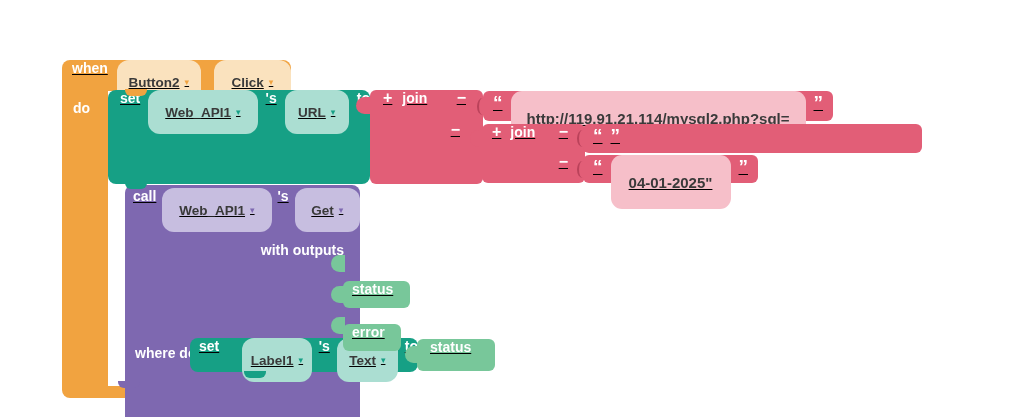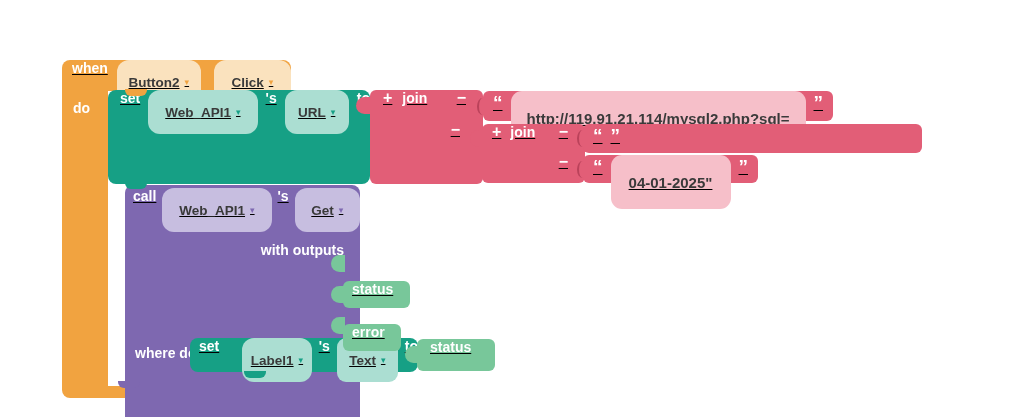--- a/index.html
+++ b/index.html
@@ -137,21 +137,21 @@
     <span class="lbl">error</span>
   </div>
 
   <div class="blk teal-bg row" style="left:190px;top:338px;width:228px;height:34px;border-radius:8px;padding-left:9px;gap:7px;z-index:3;">
     <span class="lbl">set</span>
     <span class="pill t-pill" style="width:72px;margin-left:16px;">
       <span>Label1</span>
       <span class="arr">▾</span>
     </span>
     <span class="lbl">'s</span>
-    <span class="pill t-pill" style="width:61px;border-radius:9px;">
+    <span class="pill t-pill" style="width:61px;">
       <span>Text</span>
       <span class="arr">▾</span>
     </span>
     <span class="lbl">to</span>
   </div>
   <div class="bump teal-bg" style="left:244px;top:371px;z-index:6;"></div>
 
   <div class="tab green-bg" style="left:405px;top:346px;z-index:5;"></div>
   <div class="blk green-bg row" style="left:417px;top:339px;width:78px;height:32px;border-radius:6px;padding-left:13px;z-index:4;">
     <span class="lbl">status</span>

